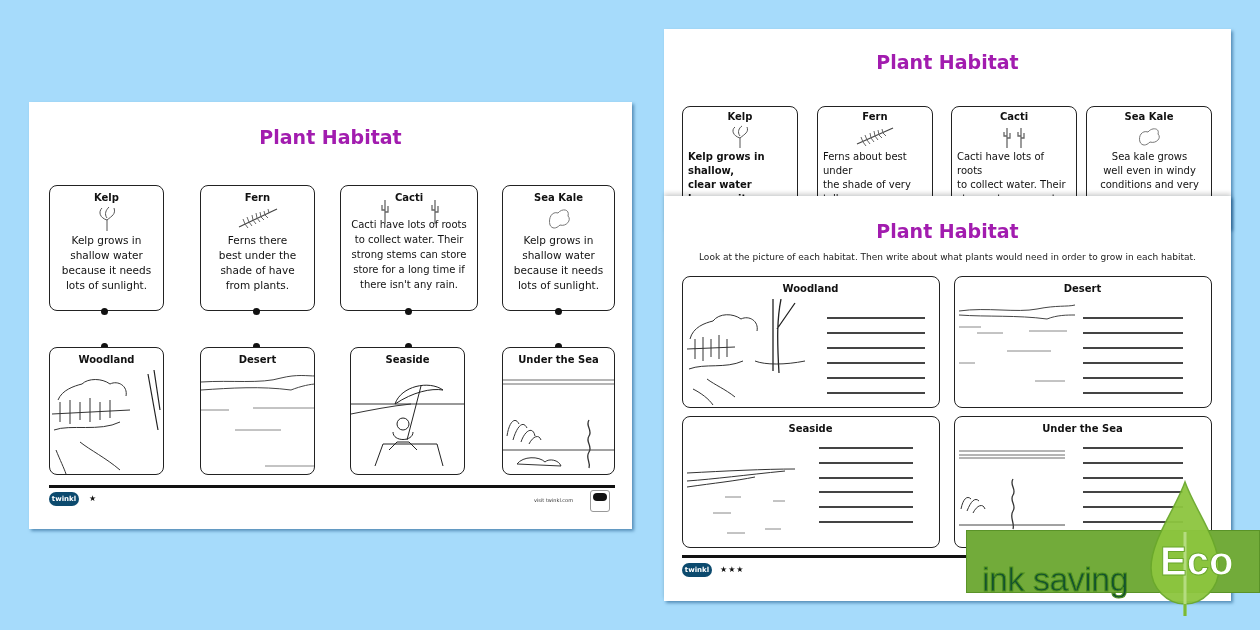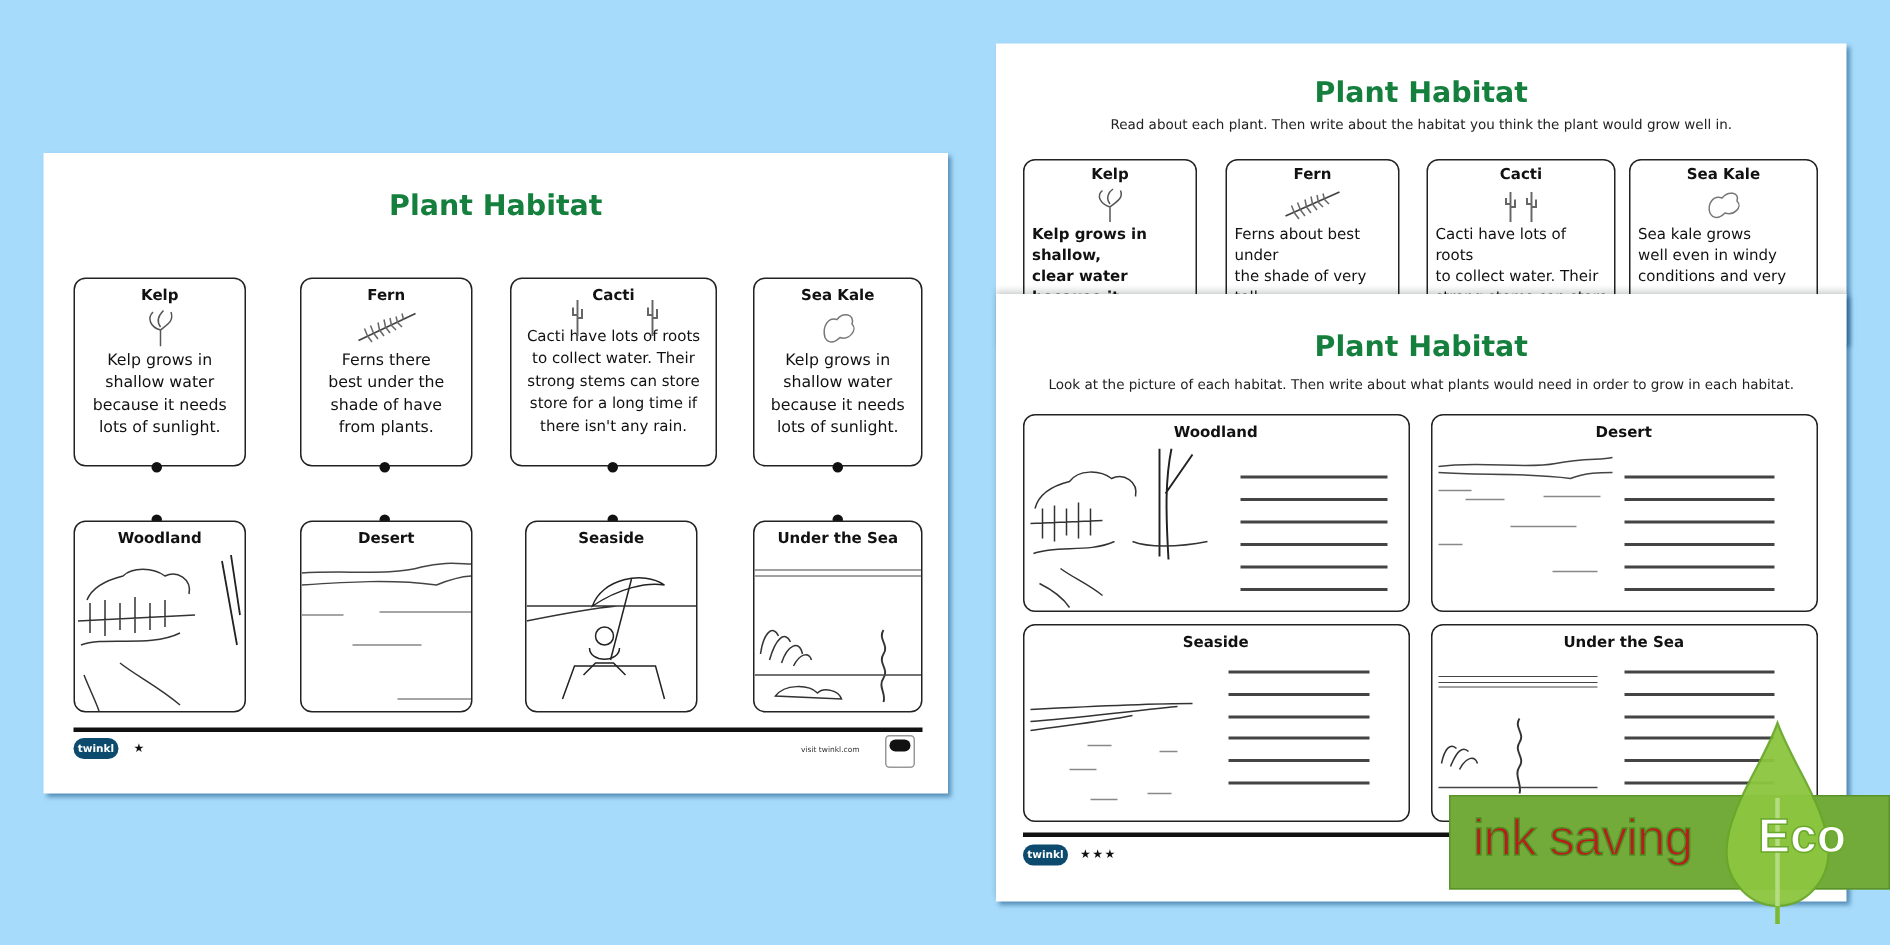--- a/index.html
+++ b/index.html
@@ -1,47 +1,46 @@
 <!DOCTYPE html>
 <html><head>
 <meta charset="utf-8">
 <style>
   * { box-sizing: border-box; margin: 0; padding: 0; }
   html, body { width: 1260px; height: 630px; overflow: hidden; }
   body { background: #a6dbfb; font-family: "DejaVu Sans", sans-serif; position: relative; color: #111; }
 
   .page { position: absolute; background: #fff; box-shadow: 2px 2px 3px rgba(20,80,130,0.55); }
-  .page-title { position: absolute; left: 0; right: 0; text-align: center; font-weight: bold; color: #15803d; }
+  .page-title { position: absolute; left: 0; right: 0; text-align: center; font-weight: bold; color: #a21caf; }
   .page-sub { position: absolute; left: 0; right: 0; text-align: center; color: #222; }
 
   .card { position: absolute; border: 1.6px solid #222; border-radius: 8px; background: #fff; overflow: hidden; }
   .card-title { font-weight: bold; text-align: center; font-size: 10px; margin-top: 6px; }
   .card-text { text-align: center; font-size: 10.5px; line-height: 15px; padding: 0 4px; }
   .dot { position: absolute; width: 7px; height: 7px; border-radius: 50%; background: #111; }
 
   .plant-icon { display: block; margin: 2px auto 2px; }
 
   .footer-line { position: absolute; height: 3px; background: #111; }
   .twinkl-logo { position: absolute; background: #0c4a6e; color: #fff; font-size: 7px; font-weight: bold; border-radius: 10px; display: flex; align-items: center; justify-content: center; }
   .stars { position: absolute; font-size: 8px; color: #111; letter-spacing: 1px; }
   .visit-text { position: absolute; font-size: 5px; color: #333; }
   .badge { position: absolute; border: 1px solid #999; border-radius: 3px; background: #fff; }
 
   .write-line { position: absolute; height: 1.5px; background: #444; }
 
   .eco-banner { position: absolute; left: 966px; top: 530px; width: 294px; height: 63px; background: #72ab3a; border: 1px solid #5a9328; }
-  .eco-text { position: absolute; left: 982px; top: 540px; font-size: 34px; color: #b91c1c; font-family: "Liberation Sans", sans-serif; -webkit-text-stroke: 1px #4e8f1f; letter-spacing: -0.5px; }
-  .eco-label { position: absolute; left: 1160px; top: 539px; font-size: 32px; font-weight: bold; color: #fff; font-family: "Liberation Sans", sans-serif; margin-left: 12px; -webkit-text-stroke: 1px #6aa82b; }
+  .eco-text { position: absolute; left: 982px; top: 560px; font-size: 34px; color: #14532d; font-family: "Liberation Sans", sans-serif; -webkit-text-stroke: 1px #4e8f1f; letter-spacing: -0.5px; }
+  .eco-label { position: absolute; left: 1160px; top: 539px; font-size: 40px; font-weight: bold; color: #fff; font-family: "Liberation Sans", sans-serif; -webkit-text-stroke: 1px #6aa82b; }
 </style>
 </head>
 <body>
 
 <div class="page" style="left:664px; top:29px; width:567px; height:200px;">
   <div class="page-title" style="top:22px; font-size:19px;">Plant Habitat</div>
-  <div class="page-sub" style="top:50px; font-size:9px;">Read about each plant. Then write about the habitat you think the plant would grow well in.</div>
 
   <div class="card" style="left:18px; top:77px; width:116px; height:140px;">
     <div class="card-title" style="margin-top:4px;">Kelp</div>
     <svg class="plant-icon" width="26" height="24" viewBox="0 0 26 24">
         <path d="M13 24 L13 14 M13 14 C6 12 4 6 8 3 M13 14 C18 10 22 8 20 3 M13 12 C10 8 12 4 15 2" stroke="#555" stroke-width="1" fill="none"></path>
       </svg>
     <div class="card-text" style="text-align:left; font-size:10px; line-height:14px; padding-left:5px;font-weight:bold;">
       <div>Kelp grows in shallow,</div>
       <div>clear water because it</div>
       <div>needs lots of sunlight.</div>
@@ -68,21 +67,21 @@
       <div>Cacti have lots of roots</div>
       <div>to collect water. Their</div>
       <div>strong stems can store</div>
     </div>
   </div>
   <div class="card" style="left:422px; top:77px; width:126px; height:140px;">
     <div class="card-title" style="margin-top:4px;">Sea Kale</div>
     <svg class="plant-icon" width="30" height="24" viewBox="0 0 30 24">
         <path d="M6 18 C4 12 8 6 14 8 C18 3 26 4 24 10 C28 14 22 20 16 18 C12 22 8 22 6 18 Z" stroke="#777" stroke-width="1" fill="none"></path>
       </svg>
-    <div class="card-text" style="text-align:left; font-size:10px; line-height:14px; padding-left:5px;">
+    <div class="card-text" style="text-align:center; font-size:10px; line-height:14px; padding-left:5px;">
       <div>Sea kale grows</div>
       <div>well even in windy</div>
       <div>conditions and very</div>
     </div>
   </div>
 </div>
 
 <div class="page" style="left:664px; top:196px; width:567px; height:405px; box-shadow: 2px 2px 3px rgba(20,80,130,0.55), 0 -3px 4px rgba(0,0,0,0.15);">
   <div class="page-title" style="top:24px; font-size:19px;">Plant Habitat</div>
   <div class="page-sub" style="top:56px; font-size:9px;">Look at the picture of each habitat. Then write about what plants would need in order to grow in each habitat.</div>

